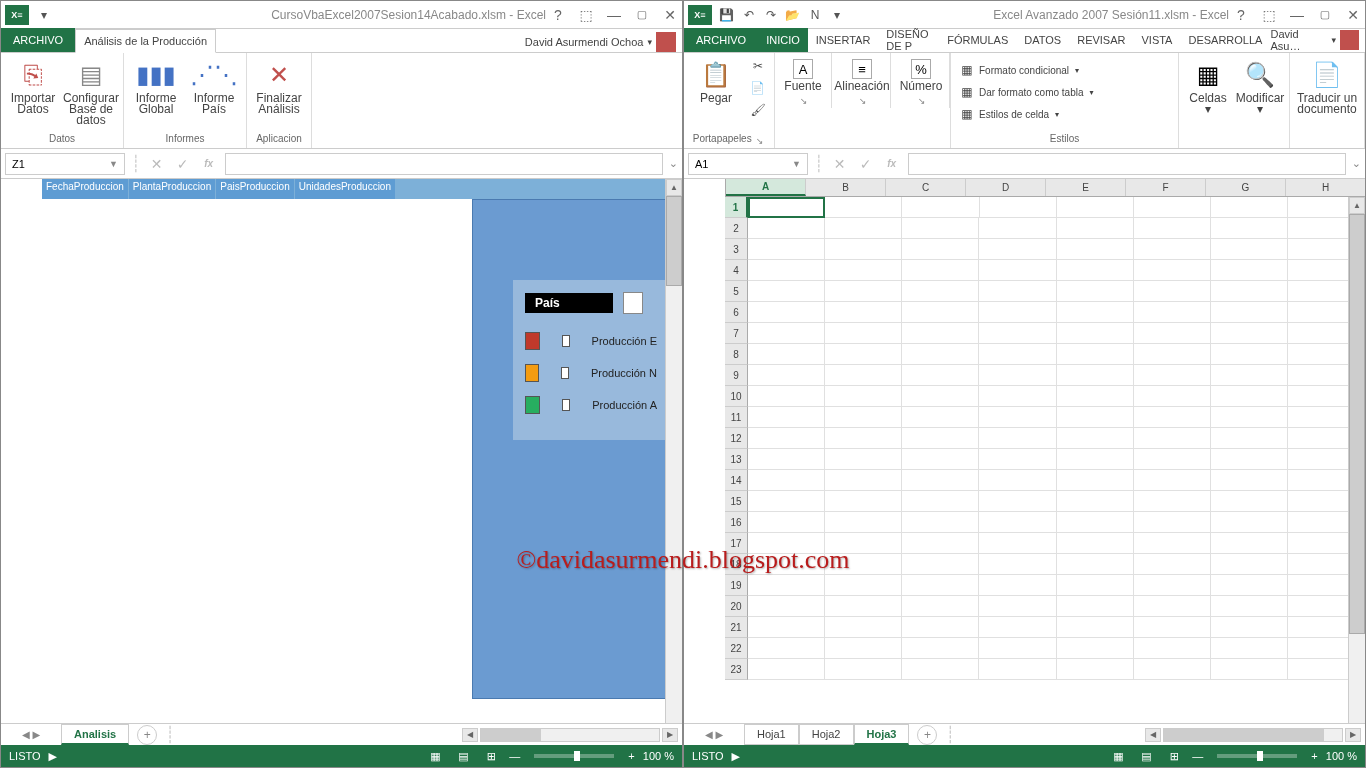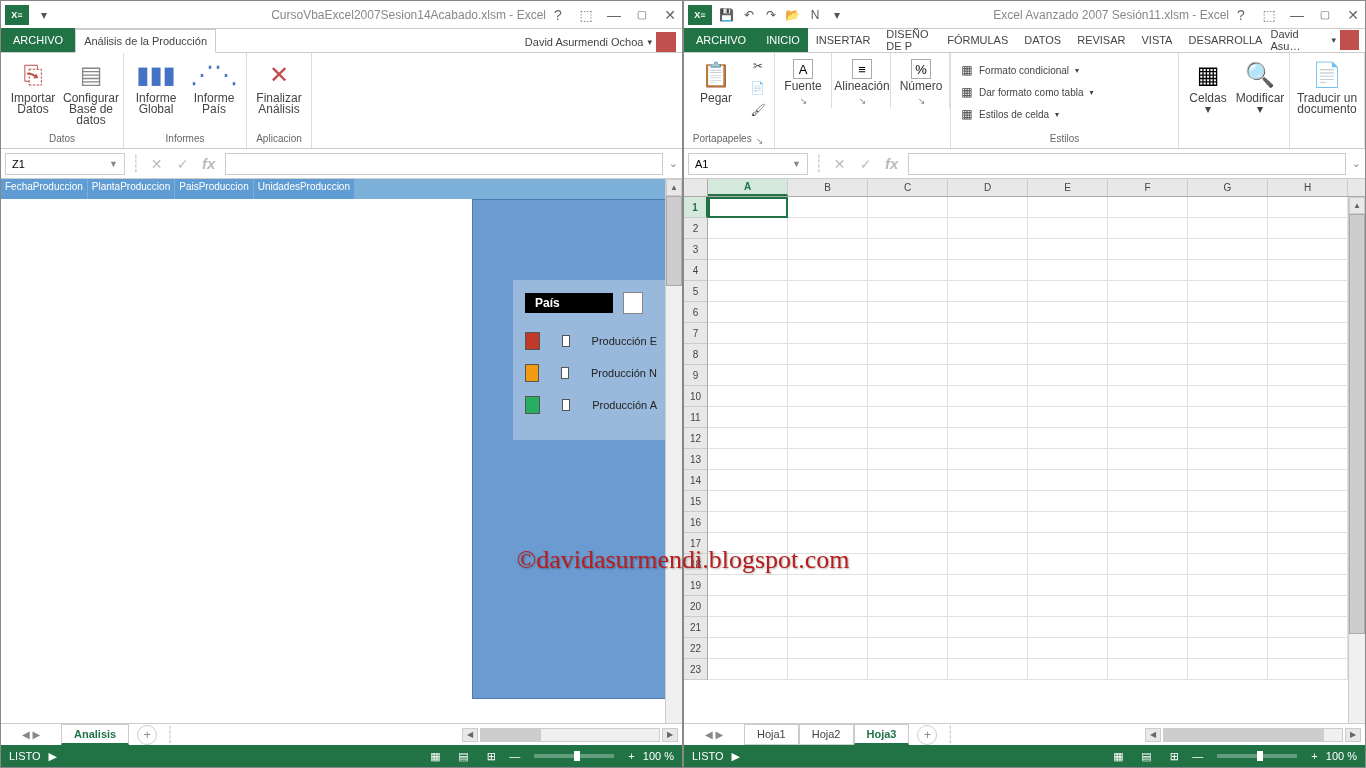--- a/index.html
+++ b/index.html
@@ -36,25 +36,25 @@
 .rstack { display: flex; flex-direction: column; }
 .rgroup-compact { min-width: 50px; }
 .rgroup-compact .rbtn-large { width: 48px; }
 .dialog-launcher { font-size: 9px; color: #888; align-self: flex-end; margin-right: 2px; }
 
 .formula-bar { height: 30px; background: #fff; border-bottom: 1px solid #ccc; display: flex; align-items: center; gap: 6px; padding: 0 4px; }
 .name-box { width: 120px; height: 22px; border: 1px solid #ccc; font-size: 11px; padding: 0 6px; display: flex; align-items: center; justify-content: space-between; }
 .nb-arrow { color: #888; font-size: 9px; }
 .fb-sep { color: #ccc; }
 .fb-btn { color: #bbb; font-size: 14px; width: 20px; text-align: center; }
-.fx-icon { font-style: italic; font-size: 15px; font-weight: bold; }
+.fx-icon { font-style: italic; font-size: 10px; font-weight: bold; }
 .formula-input { flex: 1; height: 22px; border: 1px solid #ccc; }
 .fb-expand { color: #888; font-size: 11px; }
 
-.sheet-area { flex: 1; display: flex; flex-direction: column; background: #fff; overflow: hidden; position: relative; }
+.sheet-area { flex: 1; display: flex; flex-direction: column; background: #fff; overflow: hidden; position: relative; padding-left: 41px; }
 .grid-hdr { display: flex; height: 18px; background: #e8e8e8; border-bottom: 1px solid #aaa; }
 .corner-cell { width: 24px; border-right: 1px solid #aaa; background: #e8e8e8; }
 .col-hdr { border-right: 1px solid #ccc; font-size: 10px; color: #444; display: flex; align-items: center; justify-content: center; }
 .col-hdr.sel { background: #d4e8dc; color: #217346; font-weight: bold; border-bottom: 2px solid #217346; }
 .grid-body { flex: 1; overflow: hidden; position: relative; }
 .grid-row { display: flex; height: 21px; }
 .row-hdr { width: 24px; background: #e8e8e8; border-right: 1px solid #aaa; border-bottom: 1px solid #ccc; font-size: 10px; color: #444; display: flex; align-items: center; justify-content: center; }
 .row-hdr.sel { background: #d4e8dc; color: #217346; font-weight: bold; border-right: 2px solid #217346; }
 .cell { border-right: 1px solid #e0e0e0; border-bottom: 1px solid #e0e0e0; font-size: 10px; padding: 0 2px; display: flex; align-items: center; }
 .cell.selected { border: 2px solid #217346; }

